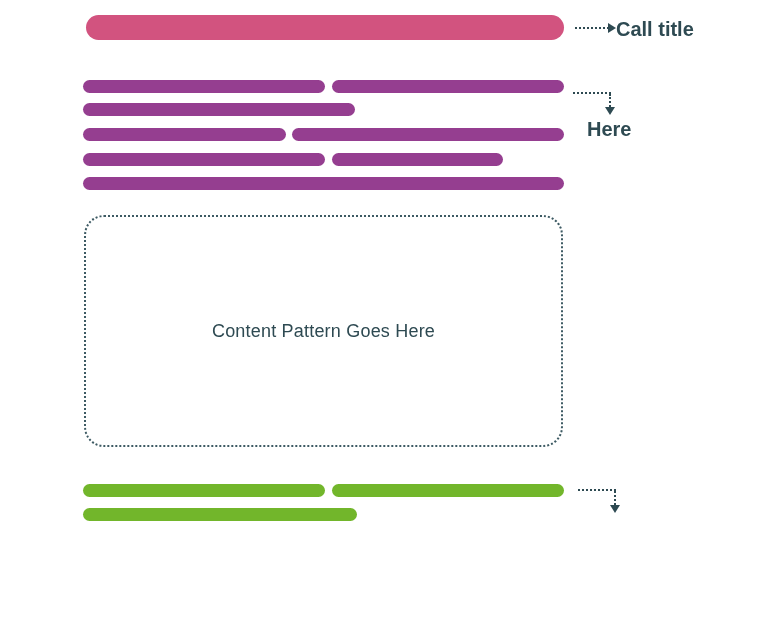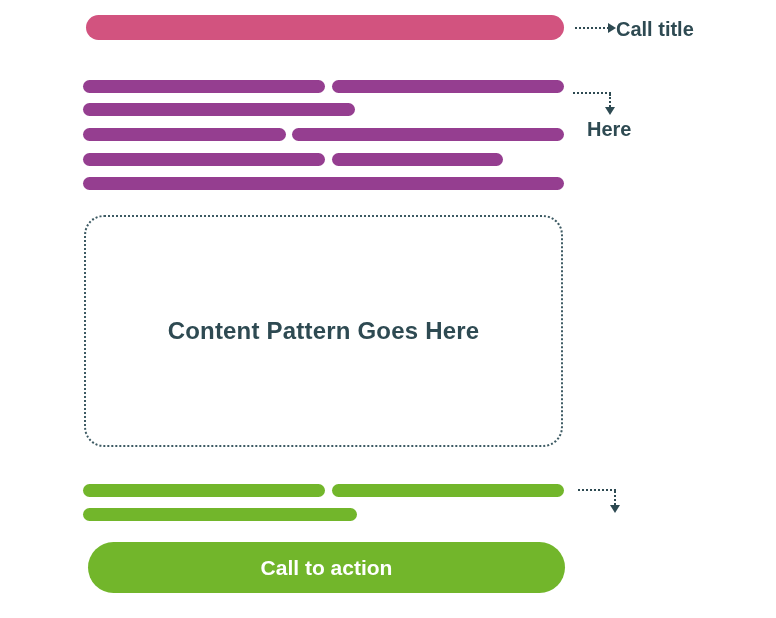--- a/index.html
+++ b/index.html
@@ -25,22 +25,22 @@
     width: 479px;
     height: 232px;
     border: 2px dotted var(--box_border, #3D5A63);
     border-radius: 20px;
     box-sizing: border-box;
     display: flex;
     align-items: center;
     justify-content: center;
   }
   .content-box span {
-    font-size: 24px;
-    font-weight: 700;
+    font-size: 18px;
+    font-weight: 400;
     color: var(--annotation, #2E4A52);
     letter-spacing: 0.2px;
   }
   .cta {
     position: absolute;
     left: 88px;
     top: 542px;
     width: 477px;
     height: 51px;
     background: var(--cta_button, #72B62B);
@@ -123,23 +123,20 @@
       <div class="bar" style="left: 83px; top: 177px; width: 481px; height: 13px; border-radius: 6.5px; background: var(--intro_bars);"></div>
       <div class="bar" style="left: 83px; top: 484px; width: 242px; height: 13px; border-radius: 6.5px; background: var(--conclusion_bars);"></div>
       <div class="bar" style="left: 332px; top: 484px; width: 232px; height: 13px; border-radius: 6.5px; background: var(--conclusion_bars);"></div>
       <div class="bar" style="left: 83px; top: 508px; width: 274px; height: 13px; border-radius: 6.5px; background: var(--conclusion_bars);"></div>
     </div>
 
   <div class="content-box">
     <span>Content Pattern Goes Here</span>
   </div>
 
-  <button class="cta">
-    <span>Call to action</span>
-  </button>
 
   <div id="pt-line" class="dotline-h"></div>
   <div id="pt-head" class="arrowhead-right"></div>
   <div id="pt-label" class="anno-label">Call title</div>
 
   <div id="in-line-h" class="dotline-h"></div>
   <div id="in-line-v" class="dotline-v"></div>
   <div id="in-head" class="arrowhead-down"></div>
   <div id="in-label" class="anno-label">Here</div>
 

